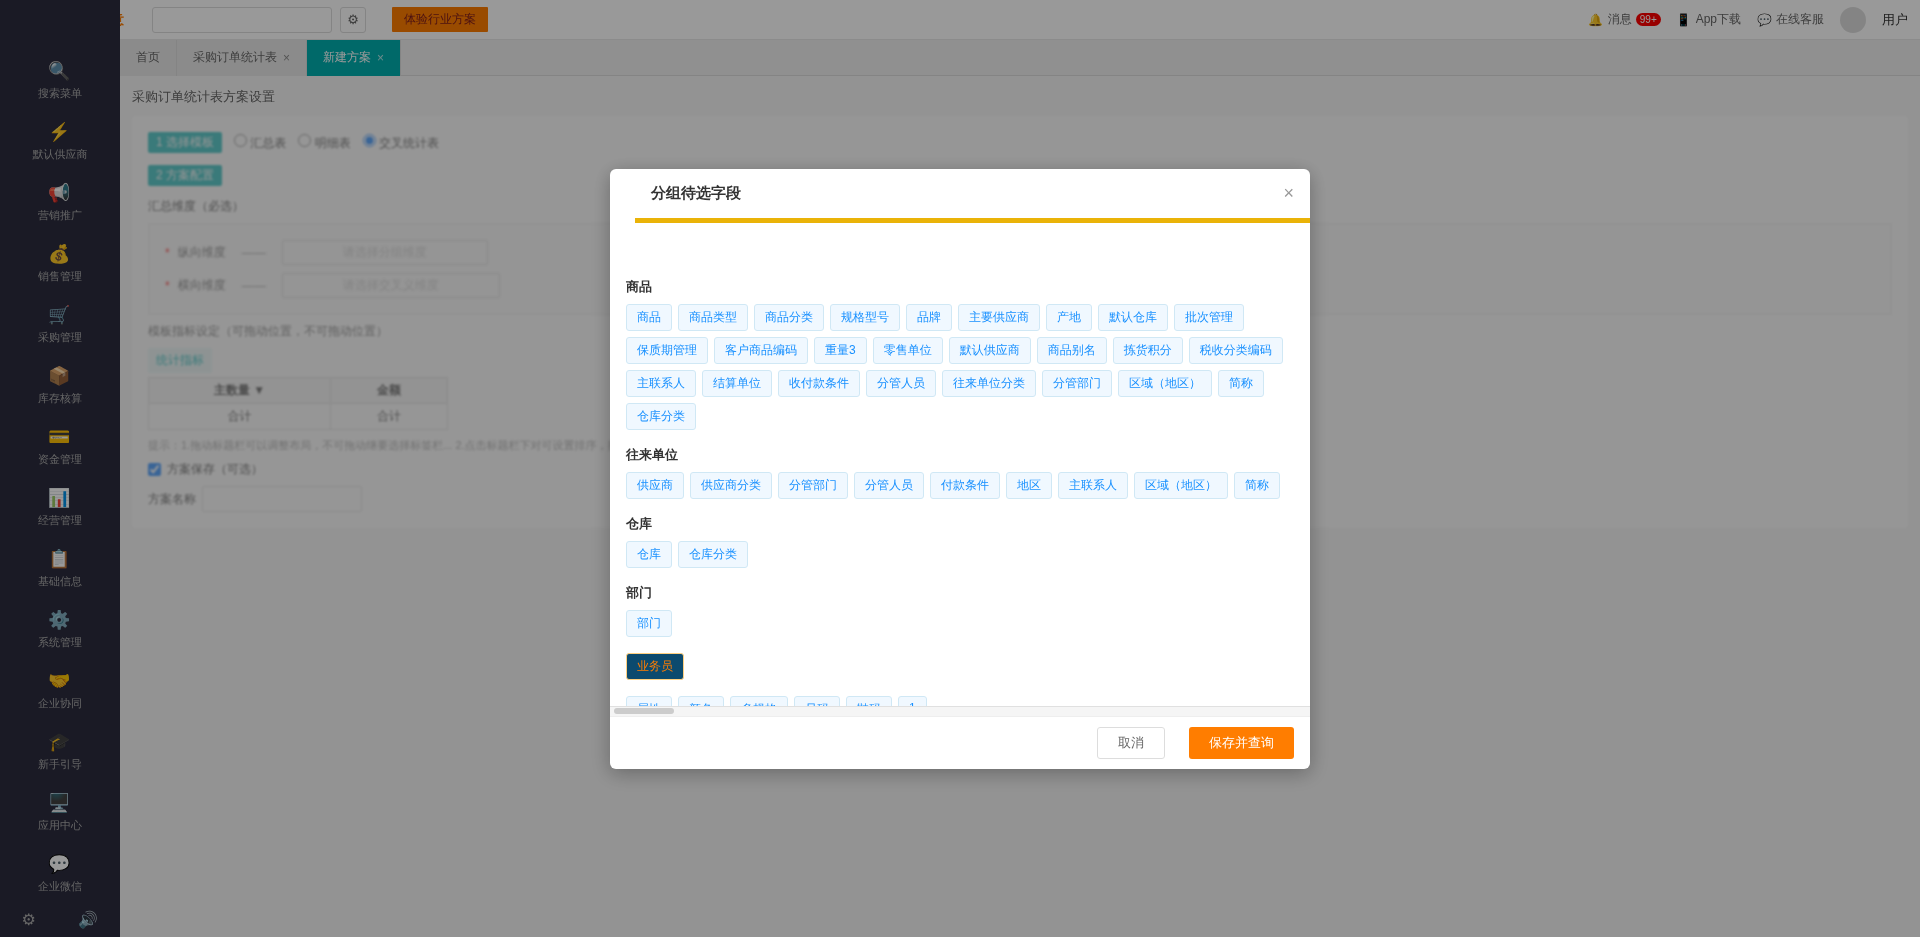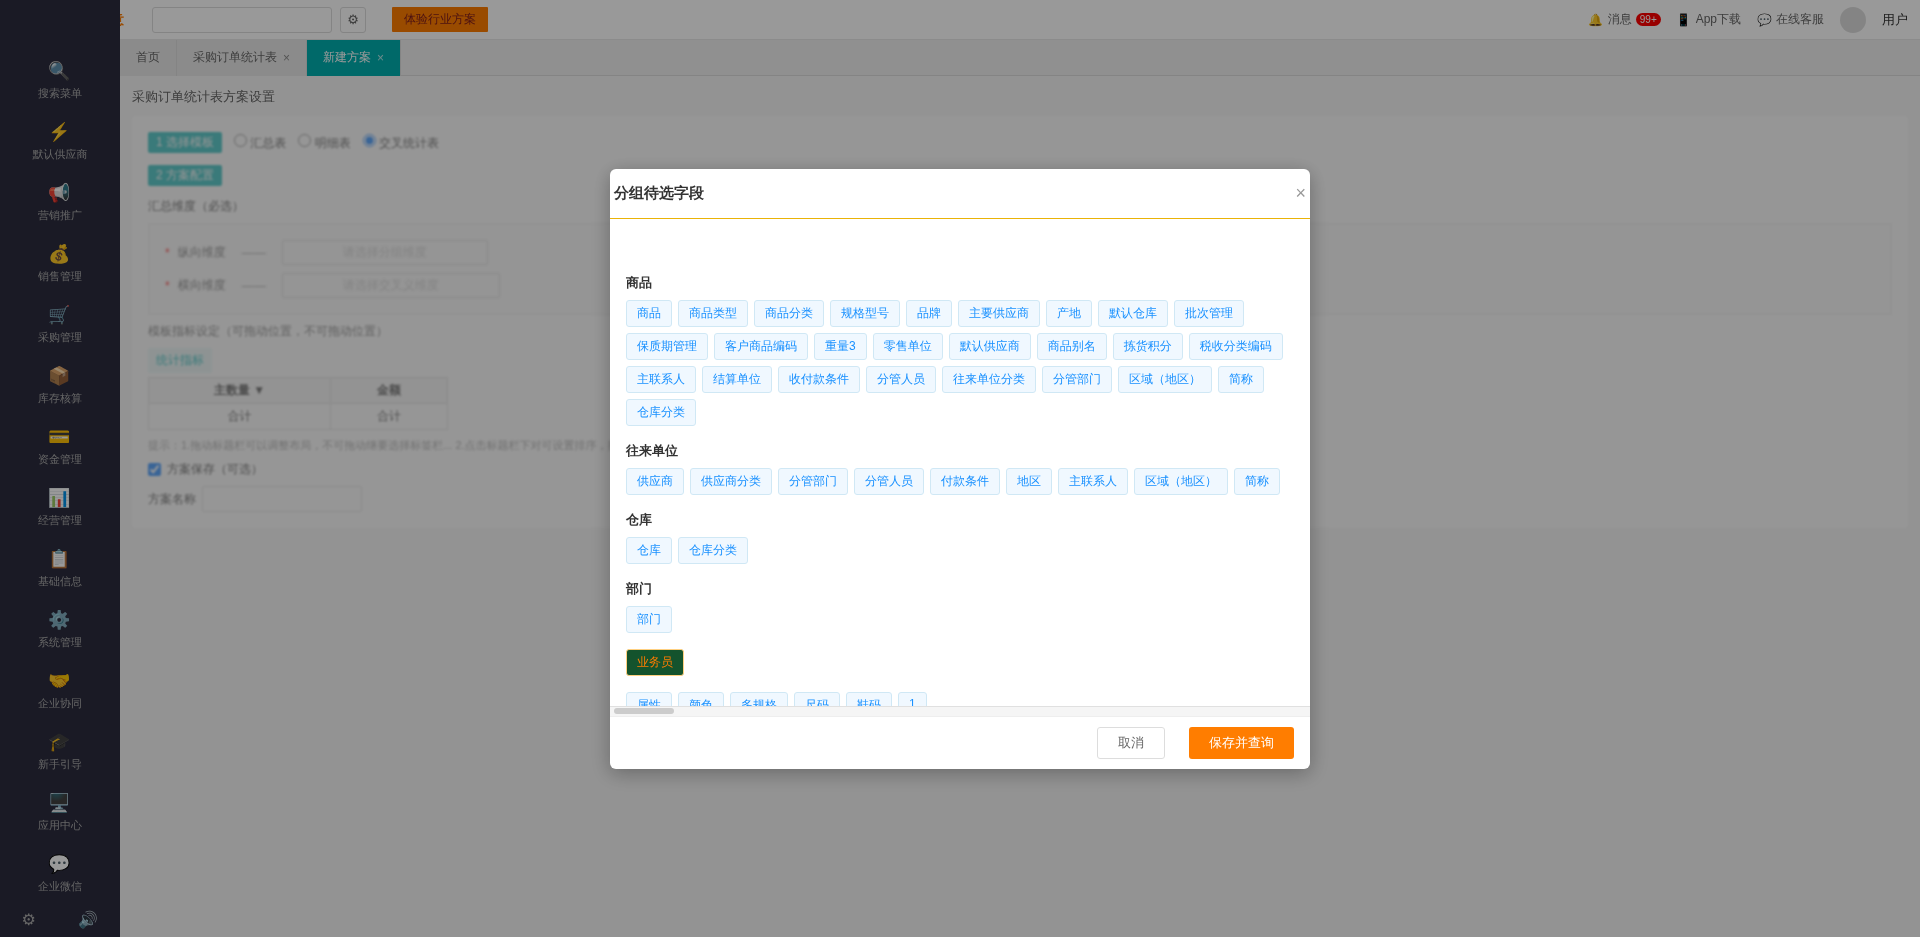--- a/index.html
+++ b/index.html
@@ -189,26 +189,27 @@
     .modal {
       background: #fff;
       border-radius: 6px;
       width: 700px;
       max-height: 600px;
       display: flex;
       flex-direction: column;
       box-shadow: 0 4px 20px rgba(0,0,0,0.3);
     }
     .modal-header {
-      padding: 14px 4px;
-      border-bottom: 1px solid #eab308;
+      padding: 14px 16px;
+      border-bottom: 5px solid #eab308;
       display: flex;
       align-items: center;
       justify-content: space-between;
       flex-shrink: 0;
+      margin-left: 25px;
     }
     .modal-title {
       font-size: 15px;
       font-weight: bold;
       color: #333;
     }
     .modal-close {
       cursor: pointer;
       color: #999;
       font-size: 18px;
@@ -522,21 +523,21 @@
 
       <div class="field-section">
         <div class="section-title">部门</div>
         <div class="field-tags">
           <span class="field-tag">部门</span>
         </div>
       </div>
 
       <div class="field-section">
         <div class="field-tags">
-          <span class="field-tag" style="color:#ff7d00; border-color:#ffd080; background:#14532d;">业务员</span>
+          <span class="field-tag" style="color:#ff7d00; border-color:#ffd080; background:#0c4a6e;">业务员</span>
         </div>
       </div>
 
       <div class="field-section">
         <div class="field-tags">
           <span class="field-tag">属性</span>
           <span class="field-tag">颜色</span>
           <span class="field-tag">多规格</span>
           <span class="field-tag">尺码</span>
           <span class="field-tag">鞋码</span>

